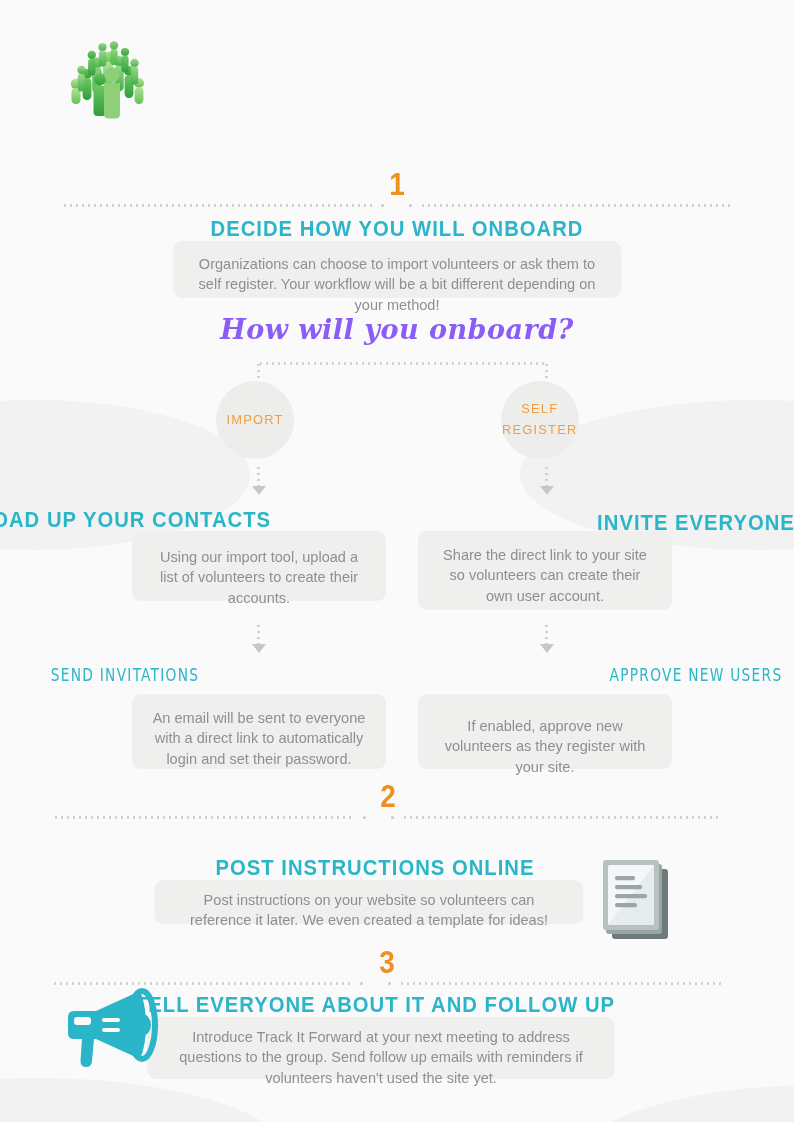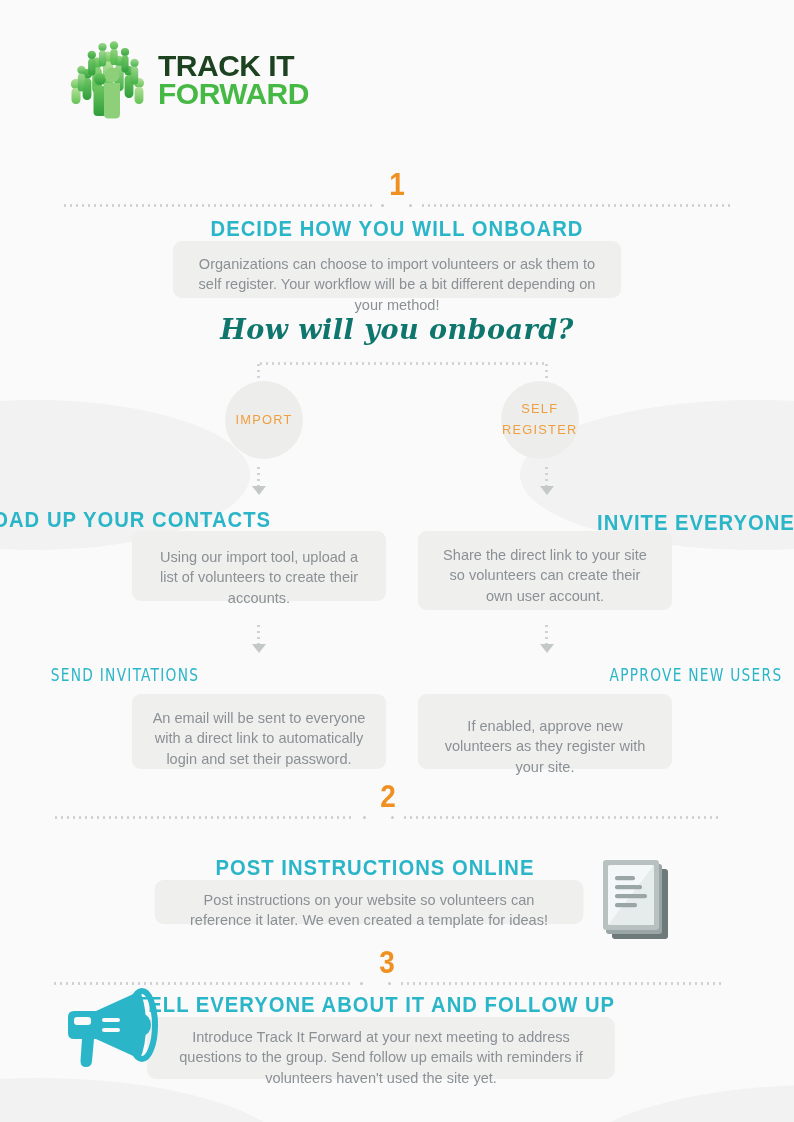--- a/index.html
+++ b/index.html
@@ -169,21 +169,21 @@
   
   .script {
     position: absolute;
     left: 0;
     width: 794px;
     text-align: center;
     font-family: "DejaVu Serif", serif;
     font-style: italic;
     font-weight: bold;
     font-size: 27px;
-    color: #0f766e;
+    color: #8b5cf6;
     letter-spacing: 0.5px;
   }
 
   
   .bracket-h {
     position: absolute;
     height: 3px;
     background-image: radial-gradient(circle, #cfd2d2 1.1px, rgba(0,0,0,0) 1.3px);
     background-size: 6px 3px;
     background-repeat: repeat-x;
@@ -318,24 +318,20 @@
           </g>
 
           <g>
             <circle cx="40" cy="49" r="6" fill="url(#gC)"></circle>
             <path d="M33.5 56 h13 v26 q0 4 -4 4 h-5 q-4 0 -4 -4 z" fill="url(#gC)"></path>
             <circle cx="52" cy="45" r="7.4" fill="#8ed07a"></circle>
             <path d="M44 53 h16 v31 q0 4.5 -4.6 4.5 h-6.8 q-4.6 0 -4.6 -4.5 z" fill="#8ed07a"></path>
           </g>
         </svg>
       </div>
-      <div class="logo-text">
-        <span class="logo-line1">TRACK IT</span>
-        <span class="logo-line2">FORWARD</span>
-      </div>
     </div>
 
   </div>
 
   <div class="step-row" style="top:170px;">
     <div class="dotline" style="left:62px; width:310px;"></div>
     <div class="dot-lg" style="left:381px;"></div>
     <div class="step-num">1</div>
     <div class="dot-lg" style="left:409px;"></div>
     <div class="dotline" style="left:420px; width:310px;"></div>
@@ -343,21 +339,21 @@
 
   <div class="sec-head" style="top:216px;">DECIDE HOW YOU WILL ONBOARD</div>
   <div class="card" style="left:166px; top:241px; width:462px; height:57px; padding-top:13px;">Organizations can choose to import volunteers or ask them to self register. Your workflow will be a bit different depending on your method!</div>
 
   <div class="script" style="top:314px;">How will you onboard?</div>
 
   <div class="bracket-h" style="left:258px; top:362px; width:288px;"></div>
   <div class="bracket-v" style="left:257px; top:362px; height:16px;"></div>
   <div class="bracket-v" style="left:545px; top:362px; height:16px;"></div>
 
-  <div class="circle" style="left:225px; top:381px;">
+  <div class="circle" style="left:216px; top:381px;">
     <span>IMPORT</span>
   </div>
 
   <div class="conn" style="left:257px; top:465px; height:33px;">
     <div class="dots"></div>
     <div class="arrow-down" style="top:21px;"></div>
   </div>
 
   <div class="sec-head" style="top:507px; left:-272px;">LOAD UP YOUR CONTACTS</div>
   <div class="card" style="left:128px; top:531px; width:262px; height:70px; padding-top:16px;">Using our import tool, upload a list of volunteers to create their accounts.</div>

